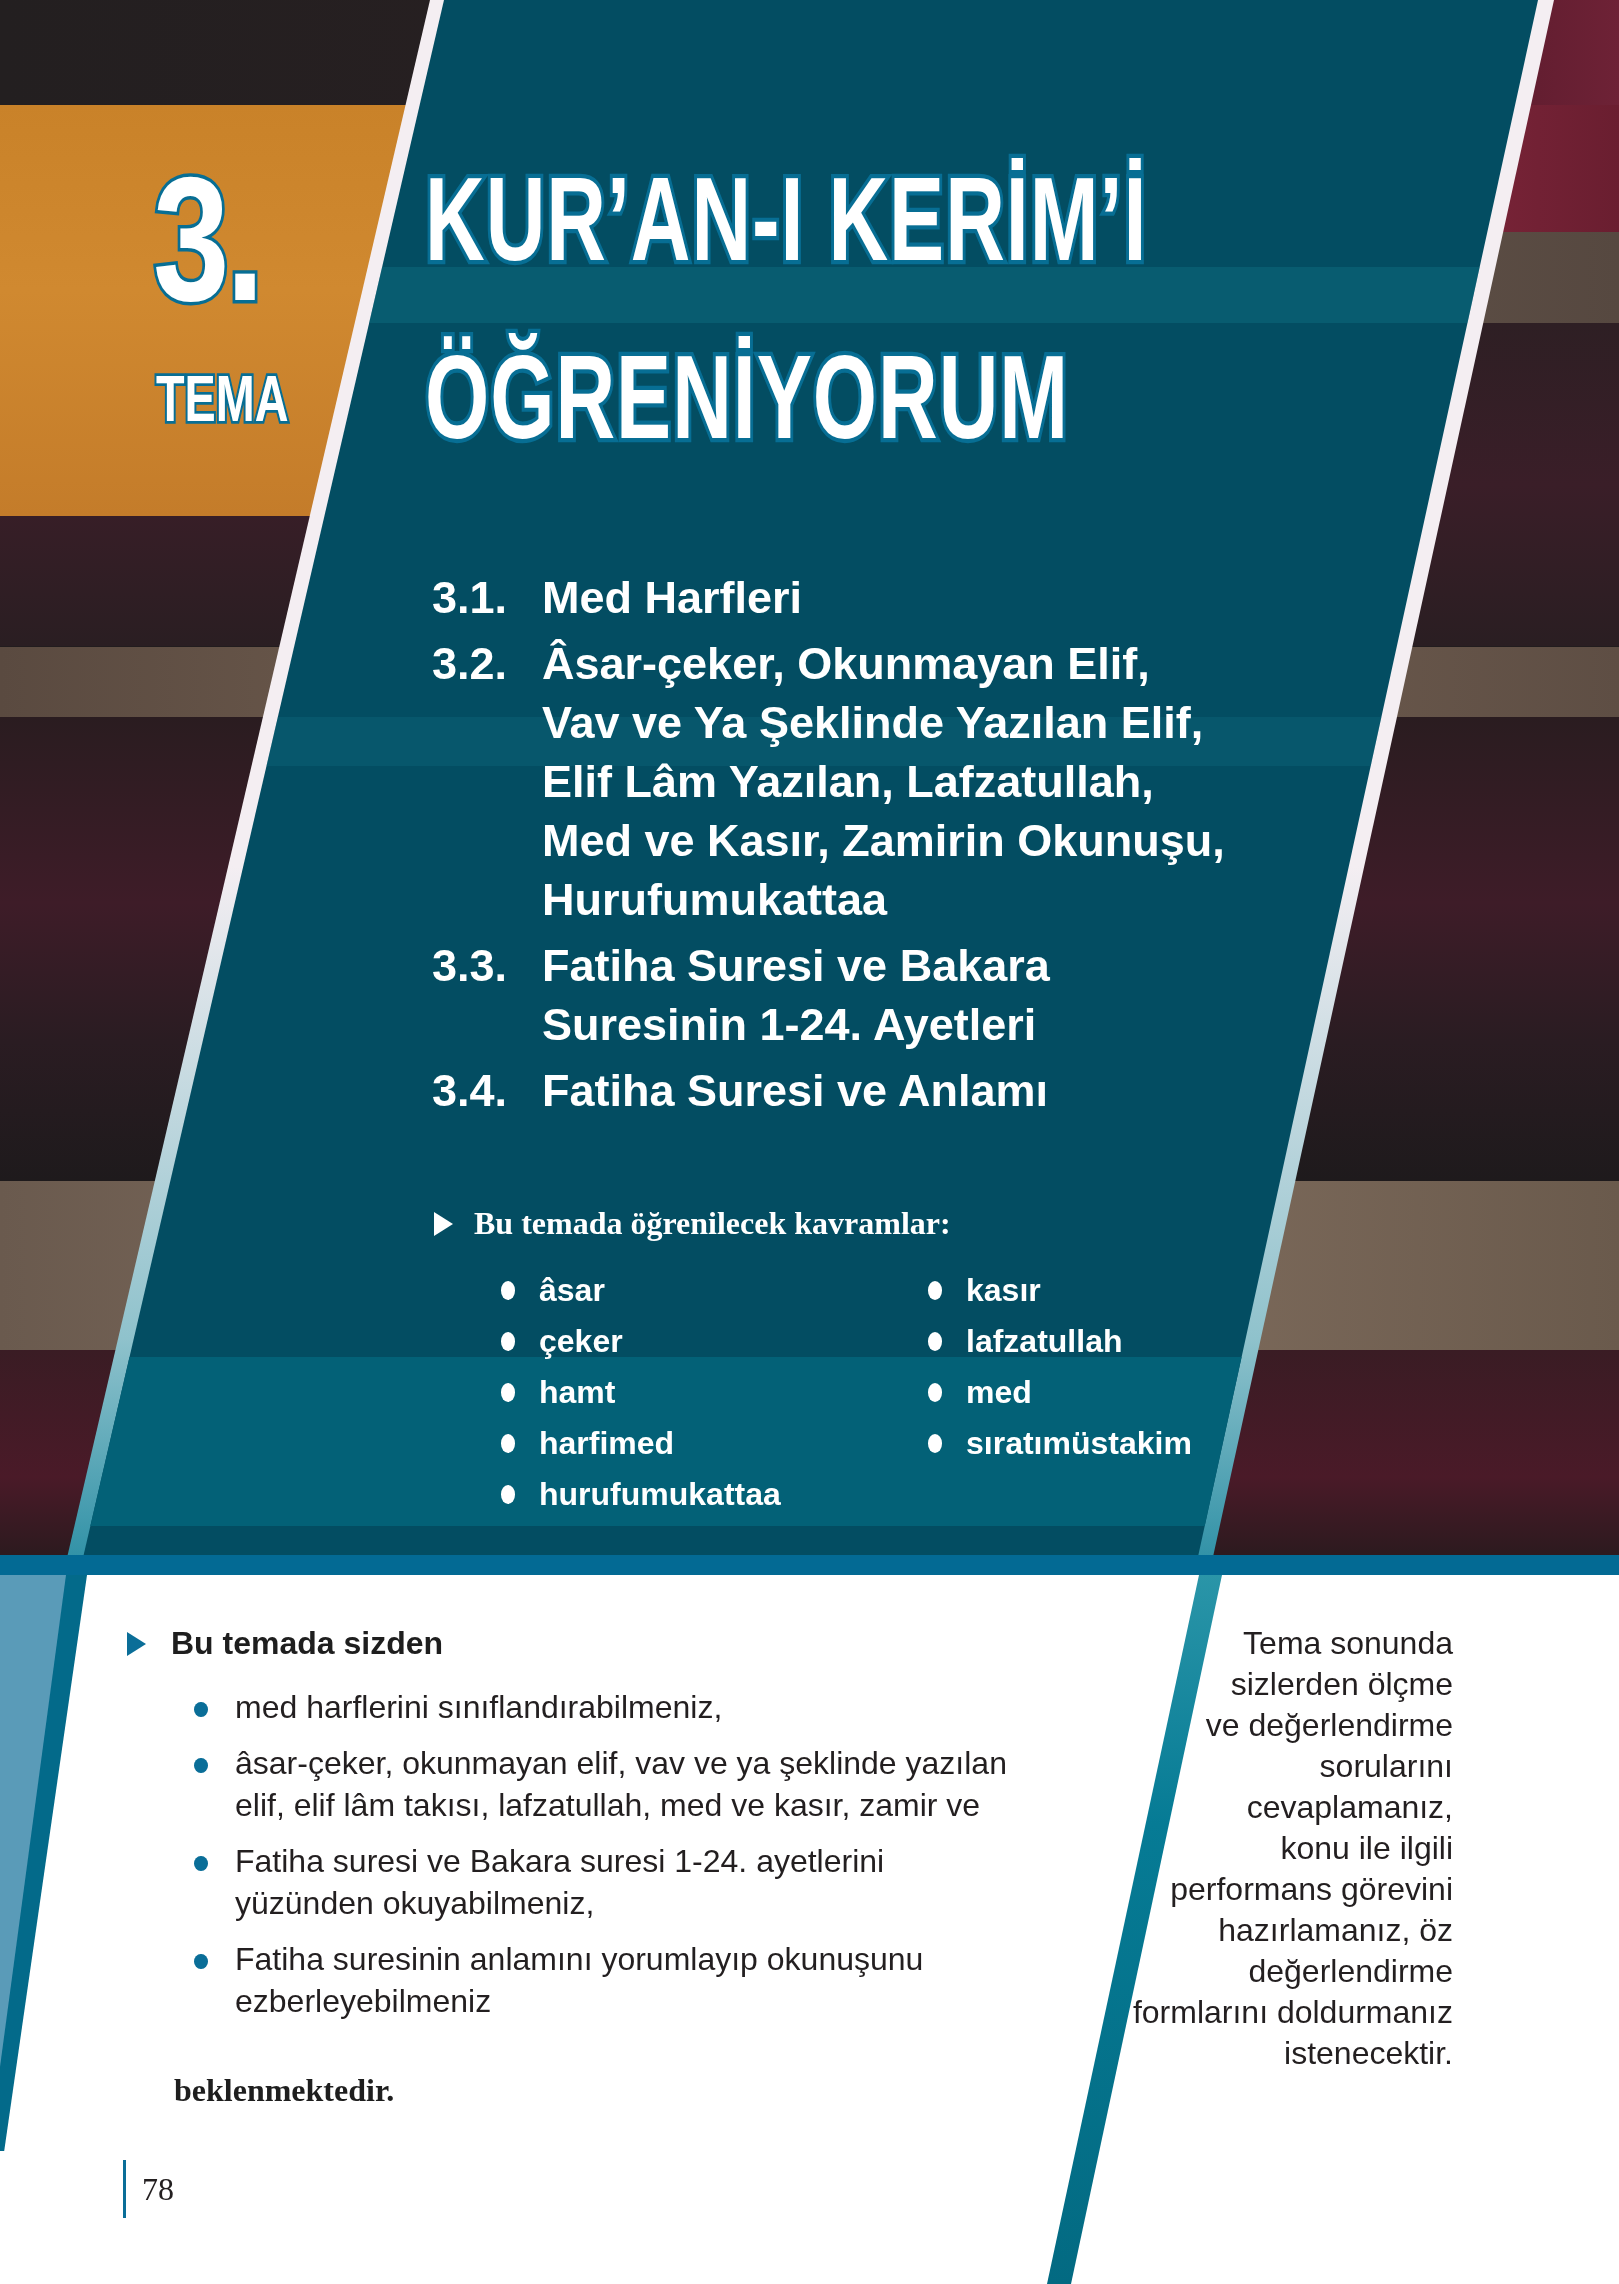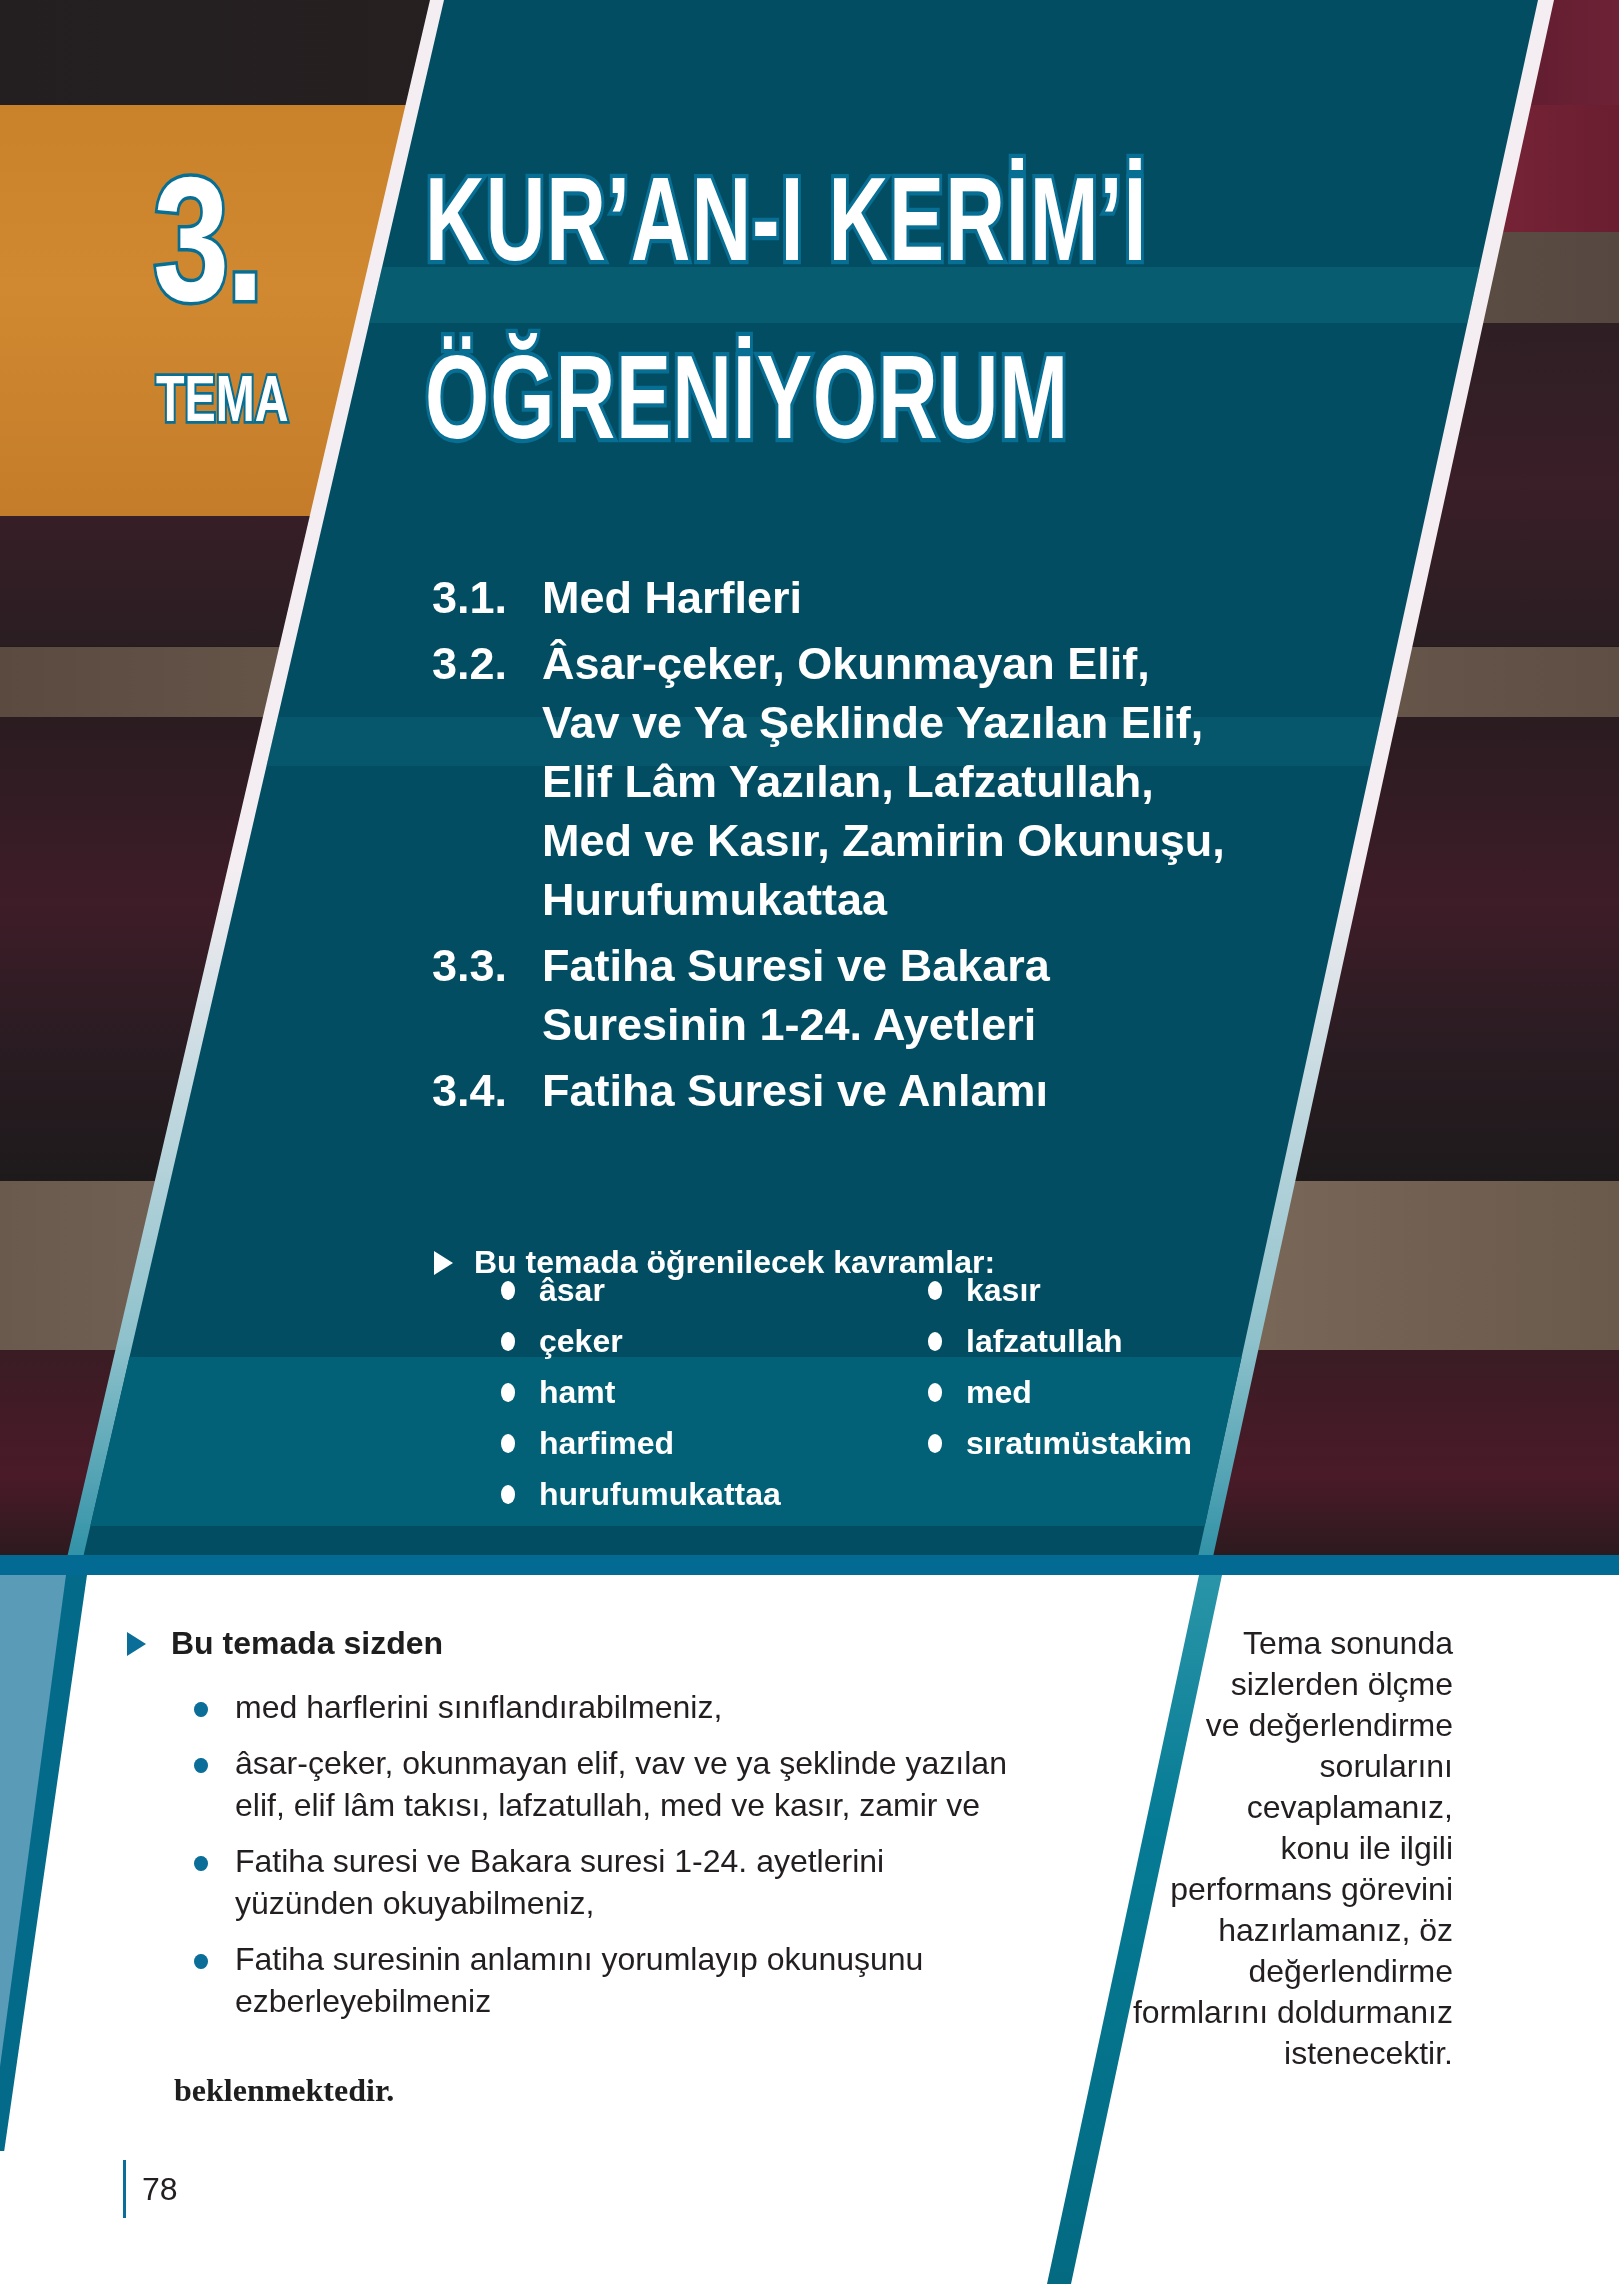--- a/index.html
+++ b/index.html
@@ -46,21 +46,21 @@
       transform: scaleX(0.70); transform-origin: left top; -webkit-text-stroke: 8.4px #076e94; paint-order: stroke fill; letter-spacing: 1.4px; white-space: nowrap; }
     .title .line2 { display: block; margin-top: 60px; }
 
     
     .sections { position: absolute; left: 432px; top: 568px; color: #ffffff; font-weight: 700; font-size: 45px; line-height: 59px; }
     .sec { display: flex; margin-bottom: 7px; }
     .sec-num { width: 110px; flex: none; }
     .sec-lines span { display: block; white-space: nowrap; }
 
     
-    .concepts-head { position: absolute; left: 434px; top: 1243px; color: #ffffff; font-weight: 700; font-size: 32px; line-height: 39px; display: flex; align-items: center; }
+    .concepts-head { position: absolute; left: 434px; top: 1204px; color: #ffffff; font-weight: 700; font-size: 32px; line-height: 39px; display: flex; align-items: center; font-family: Liberation Serif, serif; }
     .tri-white { width: 0; height: 0; border-top: 12px solid transparent; border-bottom: 12px solid transparent; border-left: 19.7px solid #ffffff; margin-right: 21px; }
     .concepts { position: absolute; left: 501px; top: 1265px; color: #ffffff; font-weight: 700; font-size: 32px; line-height: 51px; display: flex; gap: 18px; }
     .concept-col { width: 409px; }
     .concept { display: flex; align-items: center; }
     .dot-w { width: 14px; height: 18.3px; border-radius: 50%; background: #ffffff; margin-right: 24px; flex: none; }
 
     
     .left-strip { position: absolute; left: 0; top: 1575px; width: 1620px; height: 709px;
       clip-path: polygon(0 0, 79px 0, 0 520px); background: #5a9bb8; }
     .left-line { position: absolute; left: 0; top: 1575px; width: 1620px; height: 709px;
@@ -74,21 +74,21 @@
     .expect-list { position: absolute; left: 194px; top: 1686px; width: 914px; color: #231f20; font-size: 32px; line-height: 42px; }
     .expect-item { display: flex; margin-bottom: 14px; }
     .dot-b { width: 14px; height: 15.5px; border-radius: 50%; background: #0a6e98; margin-right: 27px; margin-top: 15.5px; flex: none; }
     .expect-lines span { display: block; white-space: nowrap; }
     .expect-end { position: absolute; left: 174px; top: 2071px; color: #1e1e1e; font-weight: 700; font-size: 32px; line-height: 39px; font-family: Liberation Serif, serif; }
 
     .side-note { position: absolute; left: 1069px; top: 1623px; width: 384px; text-align: right; color: #231f20; font-size: 32px; line-height: 41px; }
     .side-note span { display: block; white-space: nowrap; }
 
     .page-rule { position: absolute; left: 123px; top: 2160px; width: 2.8px; height: 58px; background: #0a6e98; }
-    .page-num { position: absolute; left: 142px; top: 2172px; font-family: Liberation Sans, sans-serif; font-size: 32px; line-height: 35px; color: #231f20; }
+    .page-num { position: absolute; left: 142px; top: 2172px; font-family: Liberation Serif, serif; font-size: 32px; line-height: 35px; color: #231f20; }
   </style>
 </head>
 <body>
 
 <div class="hero">
   <div class="stripe s-top"></div>
   <div class="stripe s-red1"></div>
   <div class="stripe s-tan1"></div>
   <div class="stripe s-dark1"></div>
   <div class="stripe s-tan2"></div>

